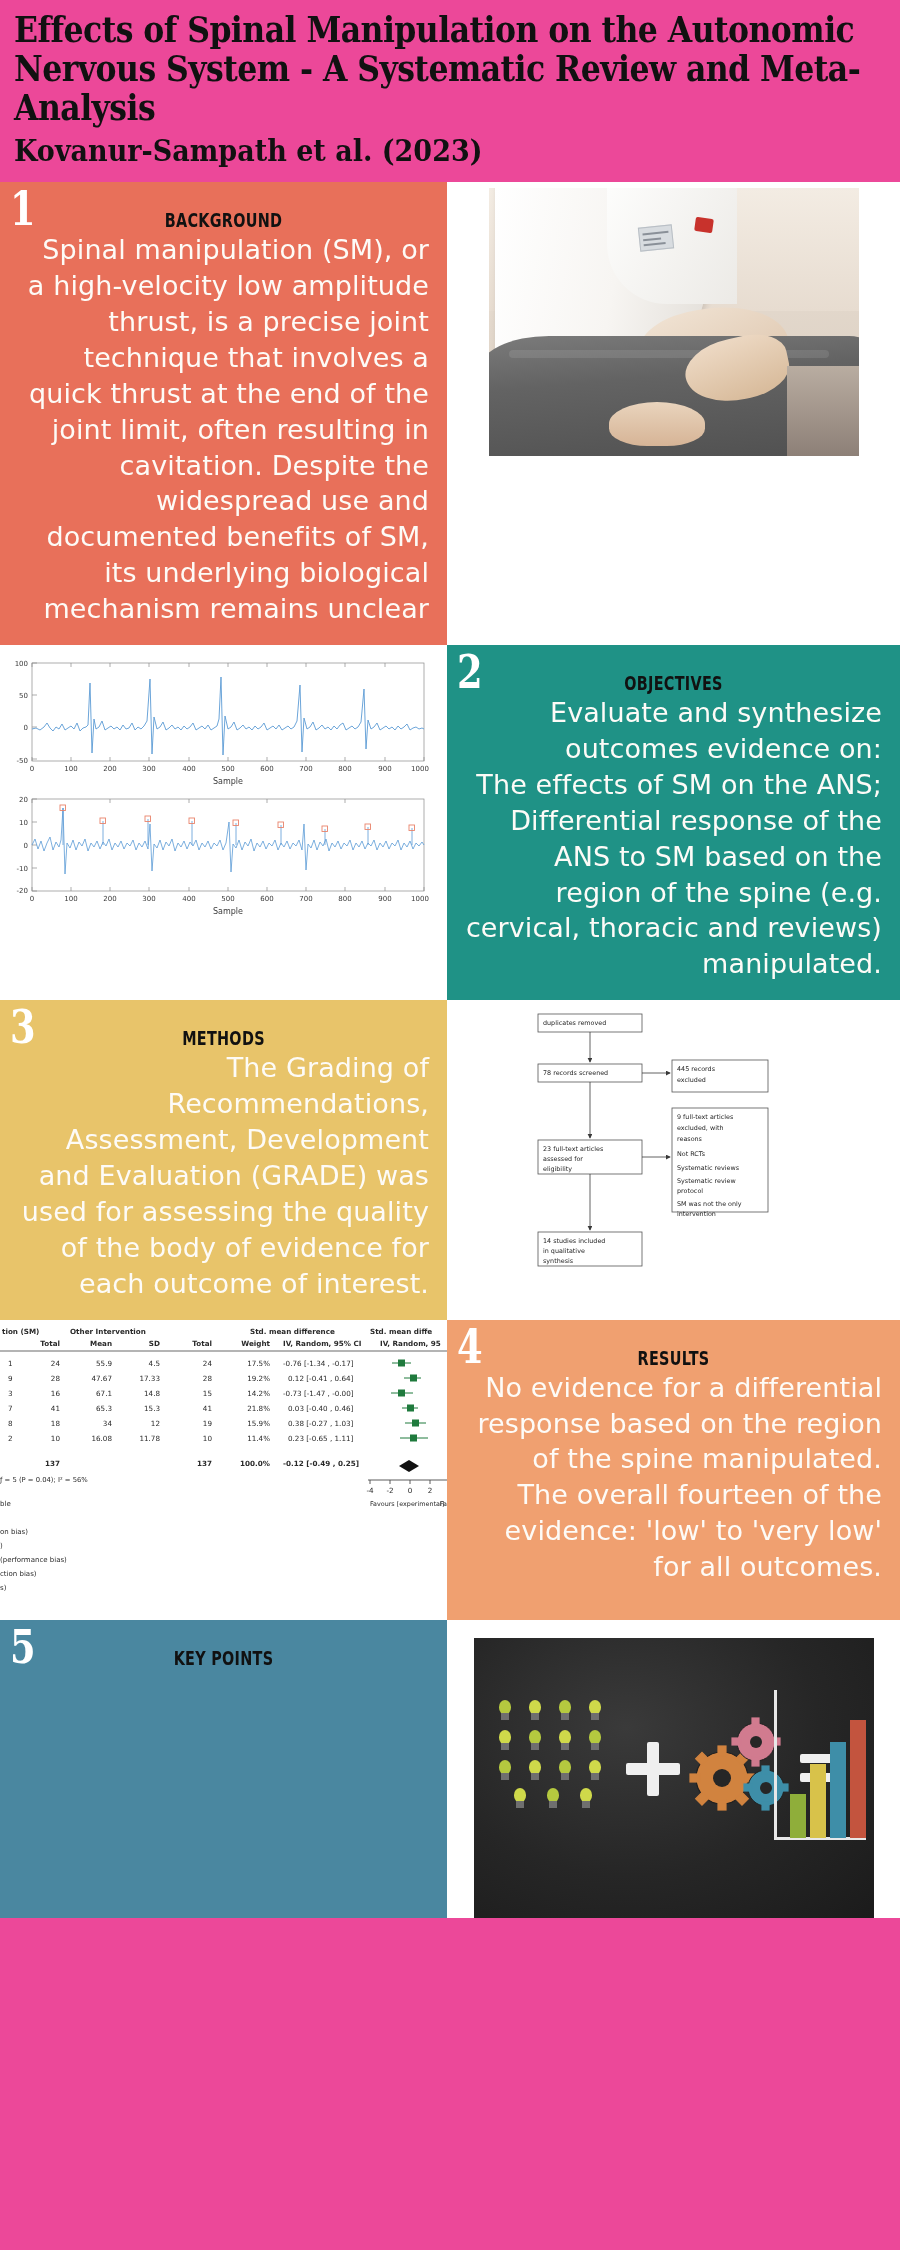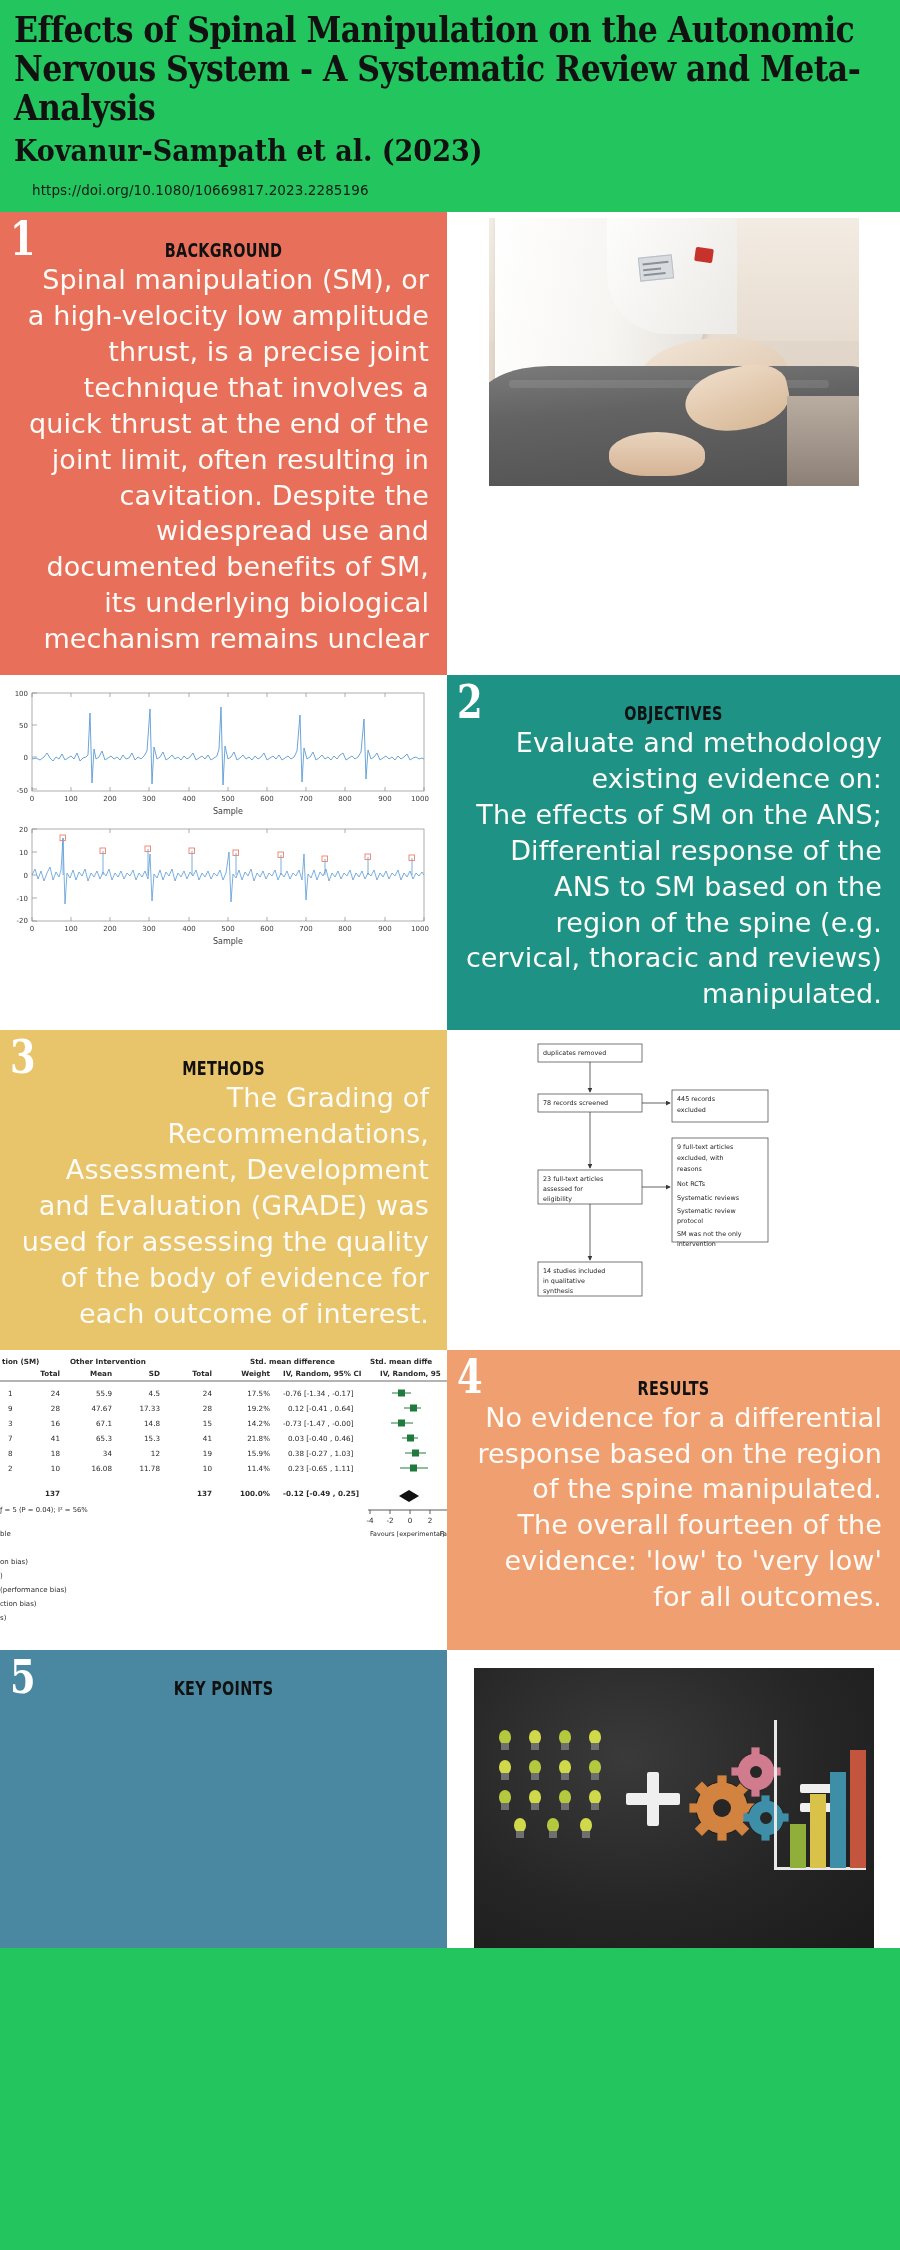--- a/index.html
+++ b/index.html
@@ -6,21 +6,21 @@
   * { box-sizing: border-box; margin: 0; padding: 0; }
   html, body {
     width: 900px;
     background: #ffffff;
     font-family: "DejaVu Sans", sans-serif;
   }
   #poster {
     position: relative;
     width: 900px;
     height: 2250px;
-    background: #22c55e;
+    background: #ec4899;
     overflow: hidden;
   }
 
   
   .header { padding: 10px 14px 0 14px; }
   .title {
     font-family: "DejaVu Serif", serif;
     font-weight: bold;
     font-size: 35px;
     line-height: 1.12;
@@ -262,21 +262,20 @@
   }
 </style>
 </head>
 <body>
 
 <div id="poster">
 
   <div class="header">
     <div class="title">Effects of Spinal Manipulation on the Autonomic Nervous System - A Systematic Review and Meta-Analysis</div>
     <div class="authors">Kovanur-Sampath et al. (2023)</div>
-    <div class="doi">https://doi.org/10.1080/10669817.2023.2285196</div>
   </div>
 
   <div class="grid">
 
     <div class="row">
       <div class="cell cell-left panel bg-background">
         <div class="num">1</div>
         <div class="sechead">BACKGROUND</div>
         <div class="body">
           <p>Spinal manipulation (SM), or a high-velocity low amplitude thrust, is a precise joint technique that involves a quick thrust at the end of the joint limit, often resulting in cavitation. Despite the widespread use and documented benefits of SM, its underlying biological mechanism remains unclear</p>
@@ -431,21 +430,21 @@
               </g>
             </g>
           </svg>
         </div>
       </div>
 
       <div class="cell cell-right panel bg-objectives">
         <div class="num">2</div>
         <div class="sechead">OBJECTIVES</div>
         <div class="body">
-          <p style="margin:0">Evaluate and methodology existing evidence on:</p>
+          <p style="margin:0">Evaluate and synthesize outcomes evidence on:</p>
           <p style="margin-top:0">The effects of SM on the ANS; Differential response of the ANS to SM based on the region of the spine (e.g. cervical, thoracic and reviews) manipulated.</p>
         </div>
       </div>
     </div>
 
     <div class="row">
       <div class="cell cell-left panel bg-methods">
         <div class="num">3</div>
         <div class="sechead">METHODS</div>
         <div class="body">

